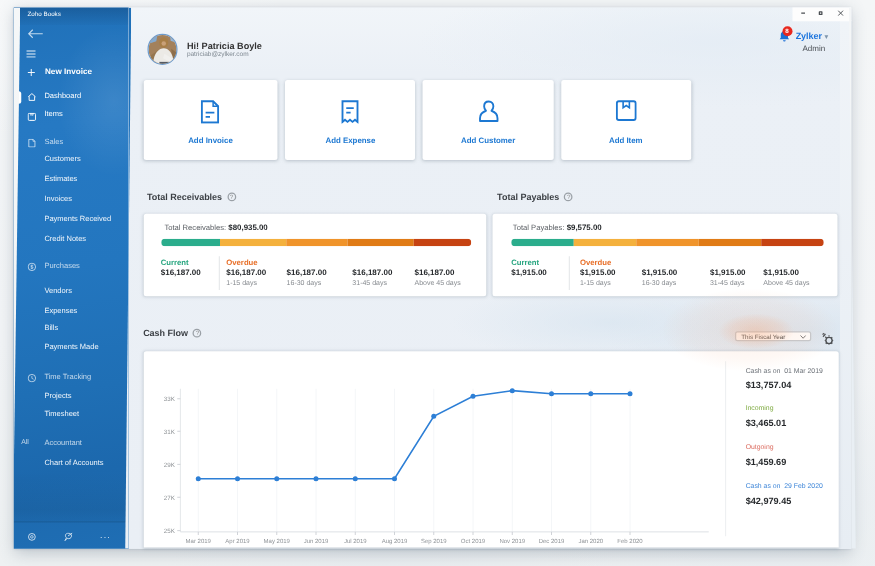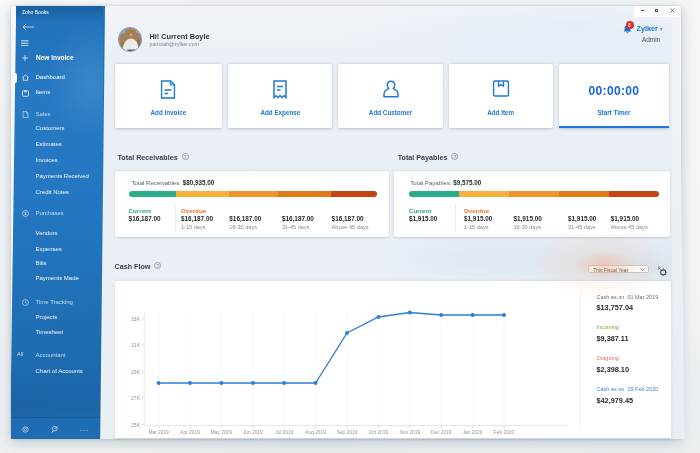--- a/index.html
+++ b/index.html
@@ -158,21 +158,21 @@
         <path d="M17 0 H24 V7 L17.5 4.5 Z" fill="#93b6da"></path>
         <path d="M2 16 L8 12 L6 24 L0 24 Z" fill="#96764f"></path>
         <path d="M22 14 L18 11 L19 24 L24 24 Z" fill="#8d6f4c"></path>
         <ellipse cx="12" cy="6" rx="3.6" ry="4.2" fill="#a87e47"></ellipse>
         <circle cx="12" cy="6.8" r="1.8" fill="#c9a078"></circle>
         <path d="M3.5 24 C3.5 14 8.5 10.5 12 10.5 C15.5 10.5 20 14 20 24 Z" fill="#eceae6"></path>
         <path d="M12.5 15 L20 19.5 L19 22.5 L11.5 18.5 Z" fill="#f1f0ee"></path>
         <rect x="8.5" y="21.5" width="8" height="2.5" fill="#555a61"></rect>
       </svg>
     </div>
-    <div class="hi">Hi! Current Boyle</div>
+    <div class="hi">Hi! Patricia Boyle</div>
     <div class="mail">patriciab@zylker.com</div>
 
     <svg class="abs" style="left:519.5px;top:17.5px" width="9" height="10" viewBox="0 0 10 11">
         <path d="M5 1 C2.8 1 1.8 2.6 1.8 4.4 L1.8 6.8 L0.8 8.2 L9.2 8.2 L8.2 6.8 L8.2 4.4 C8.2 2.6 7.2 1 5 1 Z" fill="#1b6fd6"></path>
         <path d="M3.8 9 a1.2 1.2 0 0 0 2.4 0 Z" fill="#1b6fd6"></path>
       </svg>
     <div class="abs" style="left:522.5px;top:14.8px;width:8px;height:8px;border-radius:50%;background:#e8281e;color:#fff;font-size:5px;font-weight:bold;text-align:center;line-height:8.2px">8</div>
     <div class="zylker">Zylker <span style="color:#7f96ad;font-weight:normal;font-size:6px">▾</span></div>
     <div class="admin">Admin</div>
 
@@ -196,25 +196,20 @@
           <path d="M8.5 1.2 C6.2 1.2 4.8 2.8 4.8 5 C4.8 6.6 5.5 7.9 6.3 8.6 C3.8 9.5 1.5 11.5 1.5 14.5 L1.5 16.8 L15.5 16.8 L15.5 14.5 C15.5 11.5 13.2 9.5 10.7 8.6 C11.5 7.9 12.2 6.6 12.2 5 C12.2 2.8 10.8 1.2 8.5 1.2 Z" stroke="#1d78d2" stroke-width="1.5" fill="none" stroke-linejoin="round"></path>
         </svg>
       <div class="lbl">Add Customer</div>
     </div>
     <div class="qc" style="left:345.7px;width:103.9px">
       <svg width="17" height="17" viewBox="0 0 17 17">
           <rect x="1" y="1" width="15" height="15" rx="1.6" stroke="#1d78d2" stroke-width="1.5" fill="none"></rect>
           <path d="M6 1.2 V6.2 L8.5 4.4 L11 6.2 V1.2" stroke="#1d78d2" stroke-width="1.3" fill="none"></path>
         </svg>
       <div class="lbl">Add Item</div>
-    </div>
-    <div class="qc" style="left:455.8px;width:110.3px">
-      <div class="timer">00:00:00</div>
-      <div class="lbl">Start Timer</div>
-      <div class="timerline"></div>
     </div>
 
     <div class="shead" style="left:14.5px;top:146.5px">Total Receivables <span class="qmark">?</span></div>
     <div class="shead" style="left:294.7px;top:146.5px">Total Payables <span class="qmark">?</span></div>
 
     <div class="sumcard" style="left:12px;width:273.5px">
       <div class="sum-label">Total Receivables: <b>$80,935.00</b></div>
       <div class="bar">
           <i style="width:47.3px;background:#2bad8c"></i>
           <i style="width:53.1px;background:#f4b13d"></i>
@@ -339,23 +334,23 @@
             <circle cx="263.4" cy="36" r="2"></circle>
             <circle cx="294.8" cy="31.5" r="2"></circle>
             <circle cx="326.2" cy="34" r="2"></circle>
             <circle cx="357.6" cy="34" r="2"></circle>
             <circle cx="389" cy="34" r="2"></circle>
           </g>
         </svg>
       <div class="cp-lab" style="top:12.5px">Cash as on&nbsp; 01 Mar 2019</div>
       <div class="cp-amt" style="top:22px">$13,757.04</div>
       <div class="cp-lab" style="top:42.8px;color:#7ba83c">Incoming</div>
-      <div class="cp-amt" style="top:52.5px">$9,387.11</div>
+      <div class="cp-amt" style="top:52.5px">$3,465.01</div>
       <div class="cp-lab" style="top:73.8px;color:#db6a5e">Outgoing</div>
-      <div class="cp-amt" style="top:83.5px">$2,398.10</div>
+      <div class="cp-amt" style="top:83.5px">$1,459.69</div>
       <div class="cp-lab" style="top:104.5px;color:#3e86d8">Cash as on&nbsp; 29 Feb 2020</div>
       <div class="cp-amt" style="top:115px">$42,979.45</div>
     </div>
     <div class="glowA"></div>
     <div class="glowB"></div>
   </div>
 </div>
 
 <div class="abs" style="left:11px;top:6px;width:5.2px;height:373px;background:linear-gradient(180deg,#f5f7f8 0%,#f3f5f6 70%,#f1f3f4 100%);clip-path:polygon(0 0,100% 0,0 100%)"></div>
 <div class="abs" style="left:103px;top:6px;width:2px;height:185px;background:linear-gradient(180deg,#1f70b8 0%,#2477c0 100%);clip-path:polygon(0 0,100% 0,0 100%)"></div>

